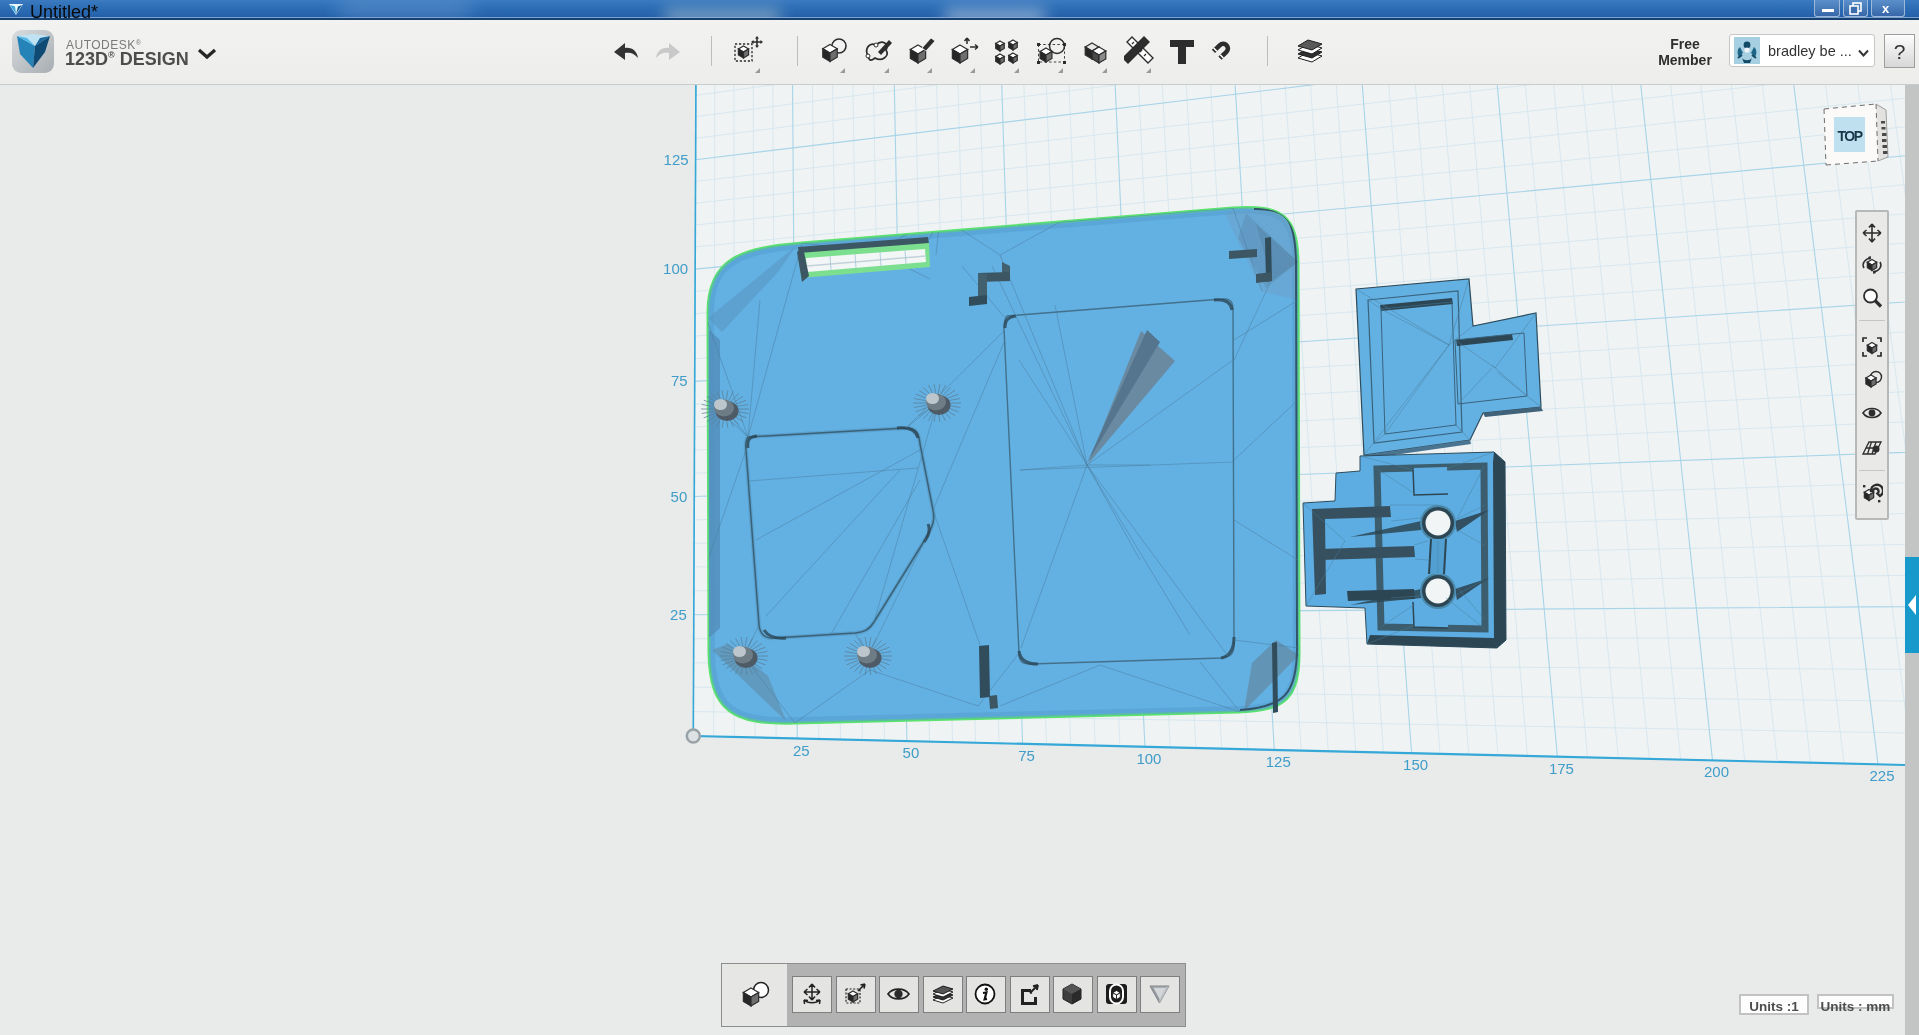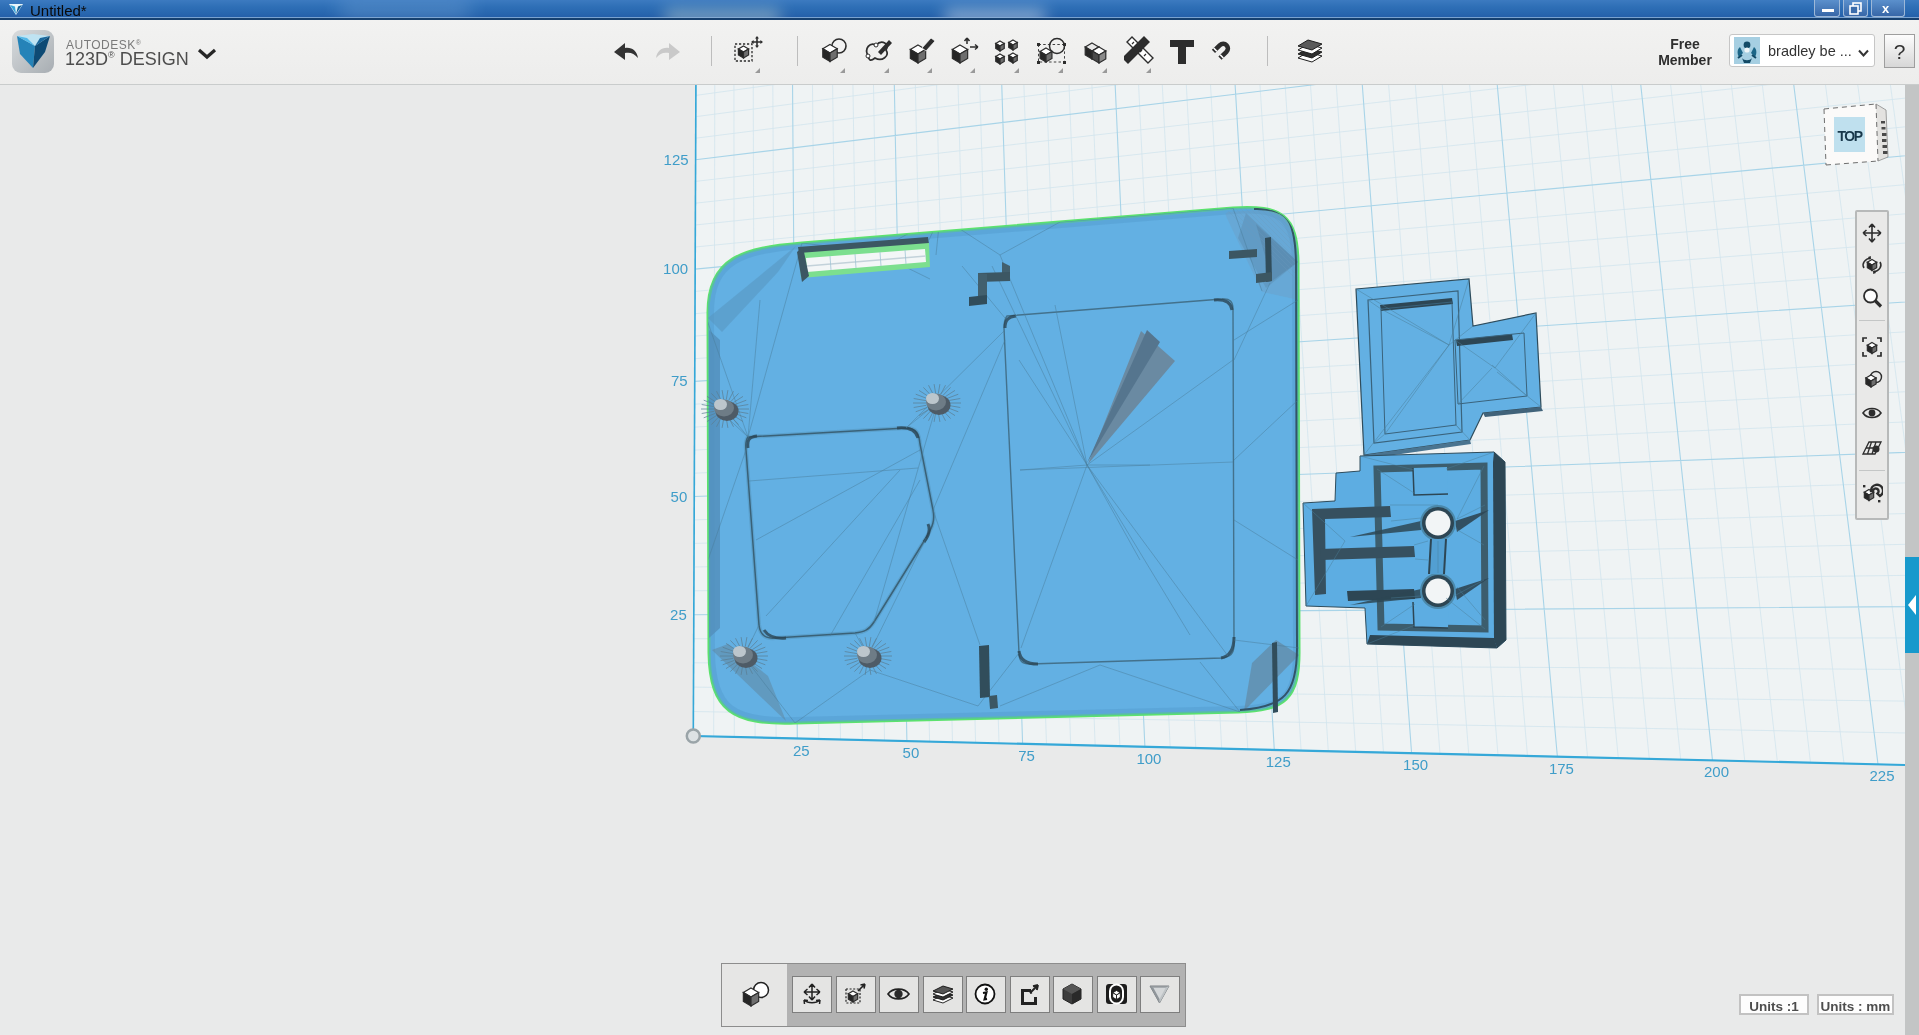--- a/index.html
+++ b/index.html
@@ -259,34 +259,34 @@
       <polygon points="11.5,12 15.325,9.75 15.325,14.25 11.5,16.5" fill="#fff" stroke="#1c1c1c" stroke-width="0.9"></polygon>
     </svg>
     <div style="position:absolute;left:1140px;top:976px;width:40px;height:37px;background:#e4e4e3;border:1px solid #7e7e7e"></div>
     <svg style="position:absolute;left:1148px;top:983px" width="23" height="22" viewBox="0 0 23 22">
       <polygon points="2,3 21,3 11.5,20" fill="#a8adb1" stroke="#7e8387" stroke-width="1"></polygon>
       <polygon points="2,3 11.5,8 11.5,20" fill="#8f959a"></polygon>
       <polygon points="21,3 11.5,8 11.5,20" fill="#bec3c6"></polygon>
       <polygon points="5.5,5 17.5,5 11.5,16" fill="#d4d7d9"></polygon>
     </svg>
 <div style="position:absolute;top:994px;height:21px;background:#fdfdfd;border:2px solid #c2c2c2;font-size:13.5px;font-weight:bold;color:#4d4d4d;text-align:center;line-height:21px;left:1739px;width:70px">Units :1</div>
-    <div style="position:absolute;top:994px;height:21px;background:#fdfdfd;border:2px solid #c2c2c2;font-size:13.5px;font-weight:bold;color:#4d4d4d;text-align:center;line-height:21px;left:1817px;width:77px">Units : mm</div>
+    <div style="position:absolute;top:994px;height:15px;background:#fdfdfd;border:2px solid #c2c2c2;font-size:13.5px;font-weight:bold;color:#4d4d4d;text-align:center;line-height:21px;left:1817px;width:77px">Units : mm</div>
 <div style="position:absolute;left:0;top:0;width:1919px;height:20px;overflow:hidden;background:linear-gradient(#3c7ac0 0%,#2e6fb6 35%,#2765ae 70%,#2159a4 100%)">
       <div style="position:absolute;left:340px;top:2px;width:130px;height:16px;background:#7aa8d8;filter:blur(10px);opacity:.5"></div>
       <div style="position:absolute;left:665px;top:10px;width:115px;height:14px;background:#dde8d8;filter:blur(8px);opacity:.5"></div>
       <div style="position:absolute;left:945px;top:10px;width:100px;height:14px;background:#e8eef4;filter:blur(8px);opacity:.55"></div>
       <div style="position:absolute;left:0;top:16.5px;width:1919px;height:1px;background:#8fb3da;opacity:.8"></div>
       <div style="position:absolute;left:0;top:18px;width:1919px;height:2px;background:#16406f"></div>
     </div>
     <svg style="position:absolute;left:8px;top:2px" width="16" height="15" viewBox="0 0 16 15">
       <polygon points="1,2 15,2 8,13" fill="#e8f4fa"></polygon>
       <polygon points="2,3 8,12 7,4.5" fill="#36a3d9"></polygon>
       <polygon points="14,3 8,12 10,4.5" fill="#0f5e93"></polygon>
     </svg>
-    <div style="position:absolute;left:30px;top:2px;font-size:15px;color:#0a0a0a">Untitled*</div>
+    <div style="position:absolute;left:30px;top:2px;font-size:18px;color:#0a0a0a">Untitled*</div>
     <div style="position:absolute;left:1814px;top:0;width:26px;height:17px;background:linear-gradient(#5b90cc,#3767a8);border:1px solid #9db8d8;border-top:none;border-radius:0 0 3px 3px">
       <div style="position:absolute;left:7px;top:9px;width:12px;height:3px;background:#fff"></div>
     </div>
     <div style="position:absolute;left:1843px;top:0;width:25px;height:17px;background:linear-gradient(#5b90cc,#3767a8);border:1px solid #9db8d8;border-top:none;border-radius:0 0 3px 3px">
       <svg style="position:absolute;left:5px;top:2px" width="16" height="13" viewBox="0 0 16 13">
         <rect x="4" y="1" width="8" height="8" fill="none" stroke="#fff" stroke-width="1.6"></rect>
         <rect x="1" y="4" width="8" height="8" fill="#3b6cab" stroke="#fff" stroke-width="1.6"></rect>
       </svg>
     </div>
     <div style="position:absolute;left:1871px;top:0;width:34px;height:17px;background:linear-gradient(#5b90cc,#3767a8);border:1px solid #9db8d8;border-top:none;border-radius:0 0 3px 3px">
@@ -295,21 +295,21 @@
 <div style="position:absolute;left:0;top:20px;width:1919px;height:65px;background:linear-gradient(#f2f2f1,#ededec);border-bottom:1px solid #c9cccc"></div>
     <div style="position:absolute;left:12px;top:30px;width:42px;height:43px;border-radius:9px;background:linear-gradient(135deg,#d9dcde,#a7adb2)"></div>
     <svg style="position:absolute;left:14px;top:32px" width="38" height="39" viewBox="0 0 38 39">
       <polygon points="3,4 19,2 36,4 21,14" fill="#bfe3f2"></polygon>
       <polygon points="3,4 21,14 19,36 6,22" fill="#2583b8"></polygon>
       <polygon points="36,4 21,14 19,36 31,20" fill="#0e4a74"></polygon>
       <polygon points="3,4 13,6 21,14" fill="#52b8e8"></polygon>
       <polygon points="36,4 26,6 21,14" fill="#1b679c"></polygon>
     </svg>
     <div style="position:absolute;left:66px;top:38px;font-size:12px;letter-spacing:0.5px;color:#7a7a7a">AUTODESK<span style="font-size:7px;vertical-align:4px">®</span></div>
-    <div style="position:absolute;left:65px;top:49px;font-size:18px;font-weight:normal;color:#4d4d4d">123D<span style="font-size:9px;vertical-align:7px">®</span> DESIGN</div>
+    <div style="position:absolute;left:65px;top:49px;font-size:18px;font-weight:bold;color:#4d4d4d">123D<span style="font-size:9px;vertical-align:7px">®</span> DESIGN</div>
     <svg style="position:absolute;left:196px;top:46px" width="22" height="16" viewBox="0 0 22 16">
       <path d="M3,4 L11,11 L19,4" fill="none" stroke="#262626" stroke-width="3.2"></path>
     </svg>
     <svg style="position:absolute;left:612px;top:41px" width="28" height="21" viewBox="0 0 28 21">
       <path d="M2,11 L13,2 L13,7 C20,6 25,10 26,17 C22,12 18,11 13,12 L13,19 Z" fill="#333"></path>
     </svg>
     <svg style="position:absolute;left:654px;top:41px" width="28" height="21" viewBox="0 0 28 21">
       <path d="M26,11 L15,2 L15,7 C8,6 3,10 2,17 C6,12 10,11 15,12 L15,19 Z" fill="#c9c9c9"></path>
     </svg>
     <div style="position:absolute;left:711px;top:36px;width:1px;height:30px;background:#bdbdbd"></div>

